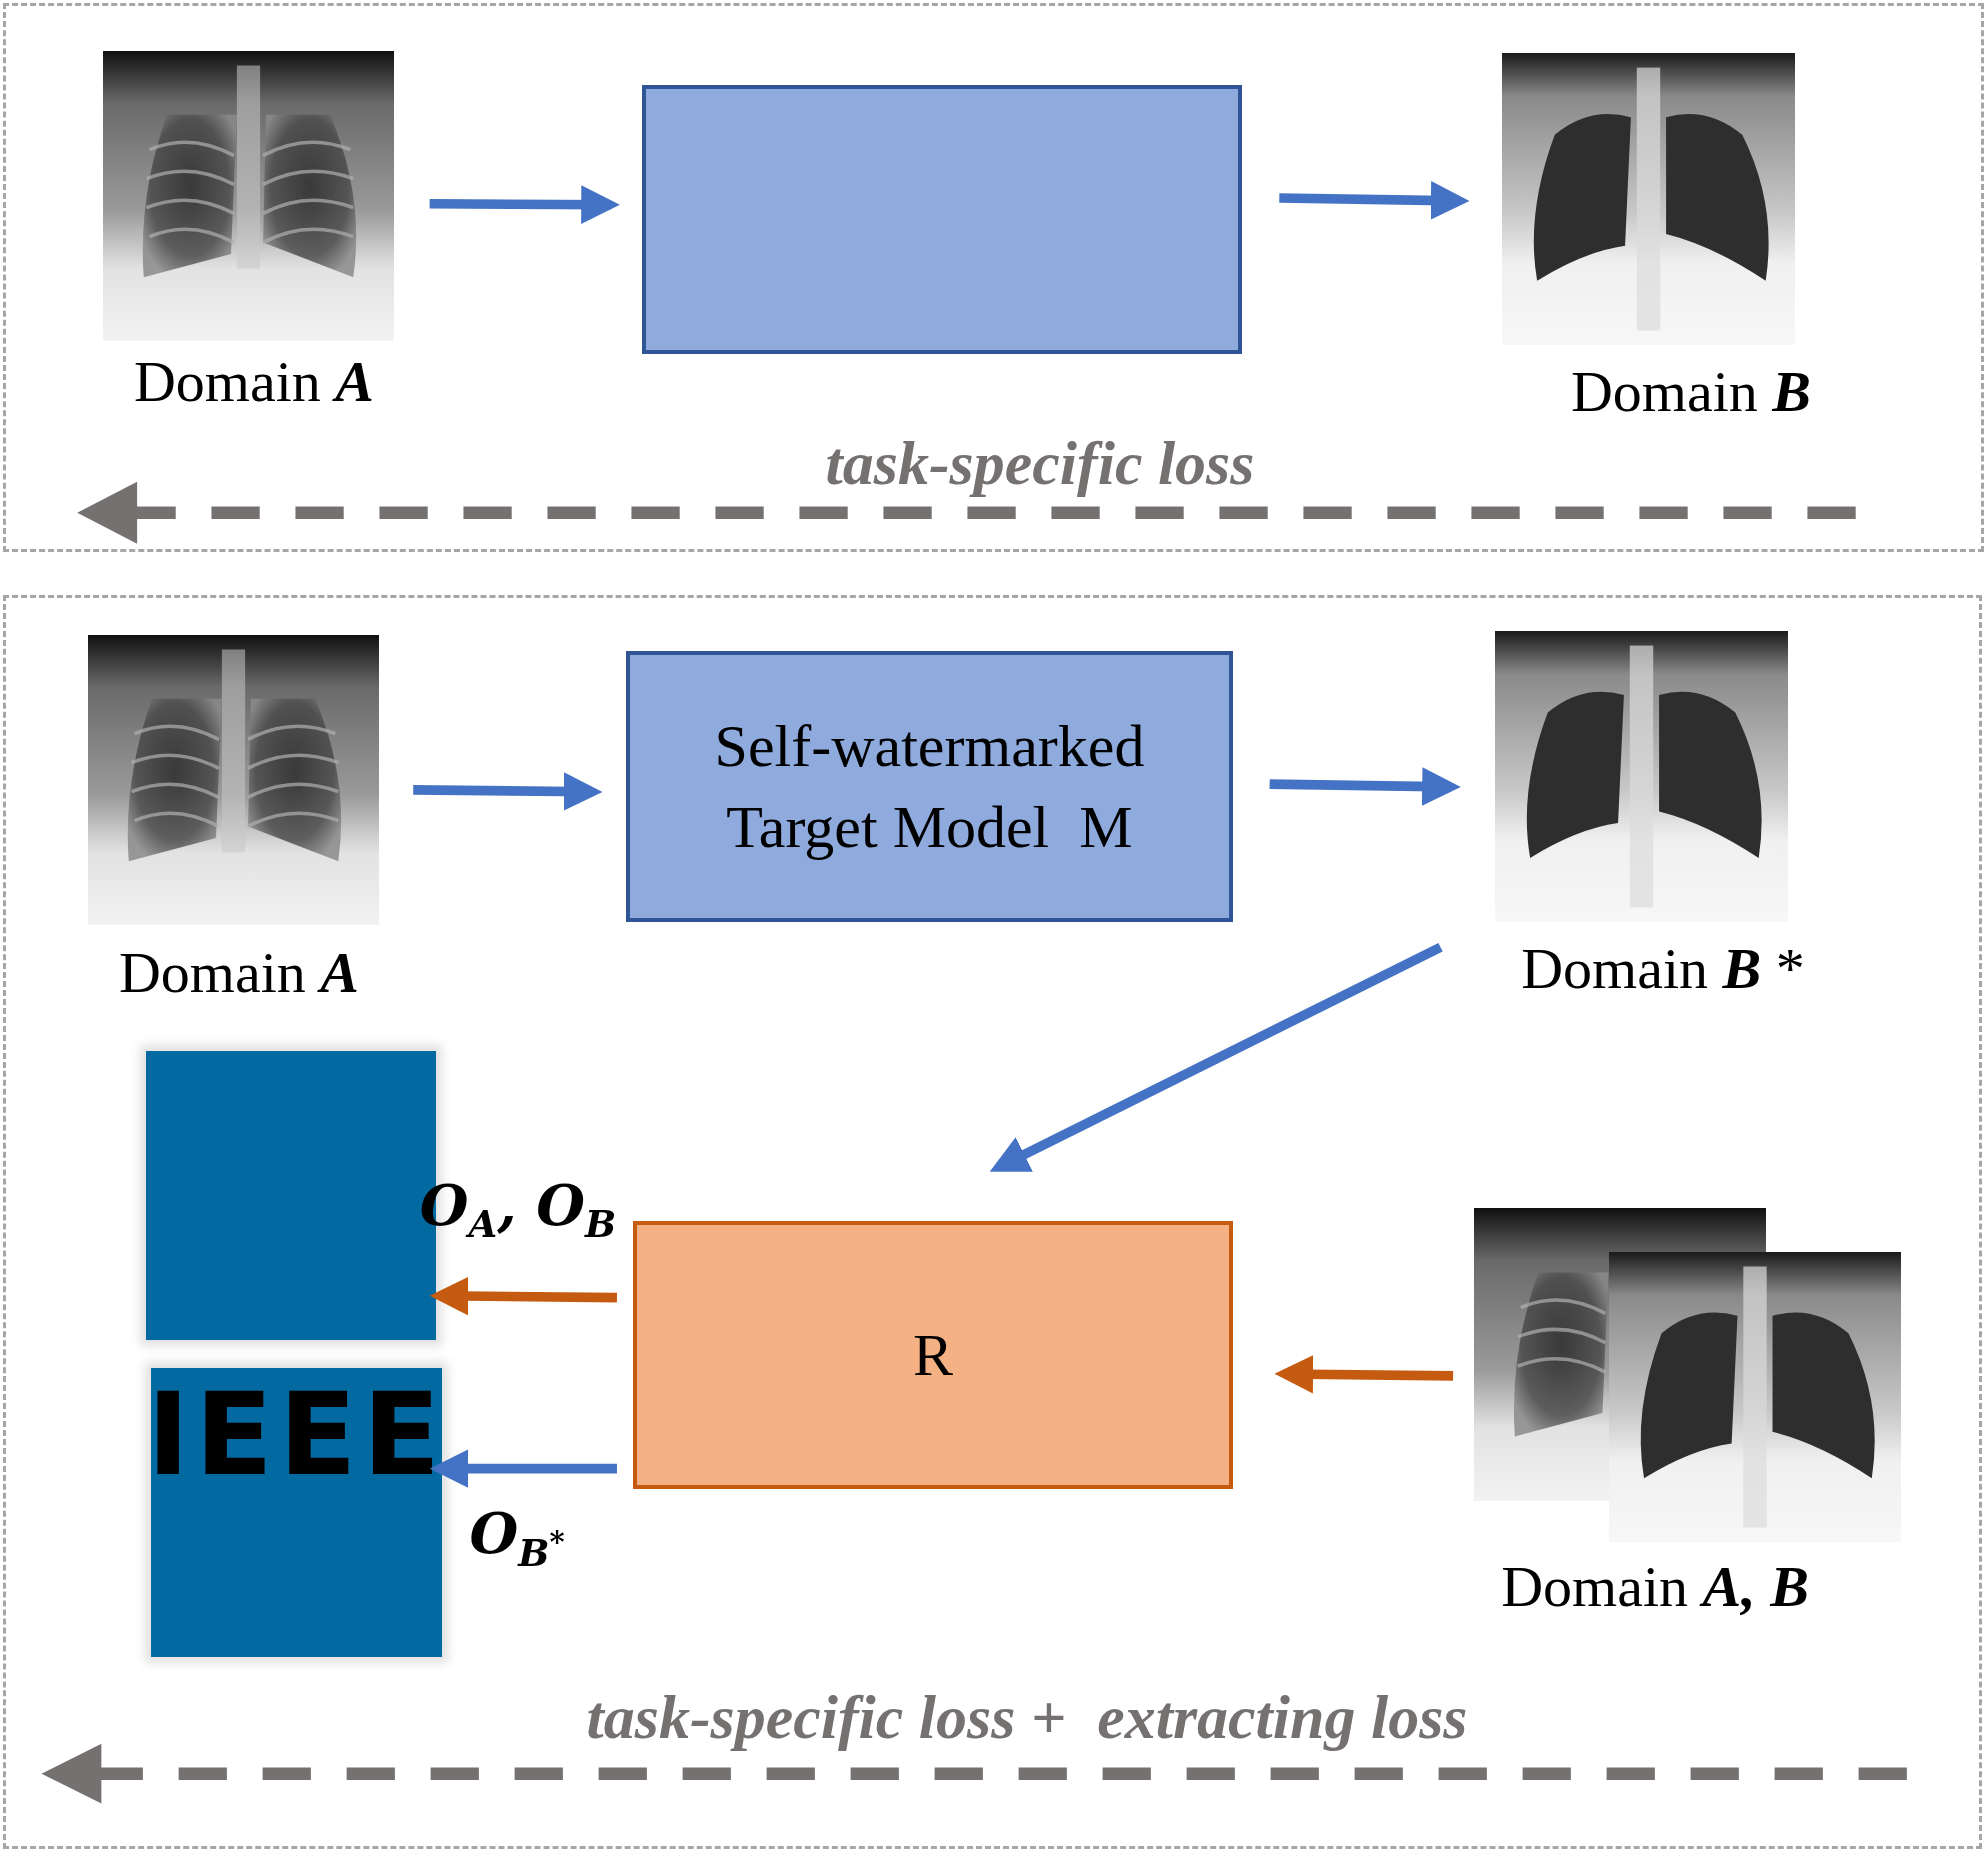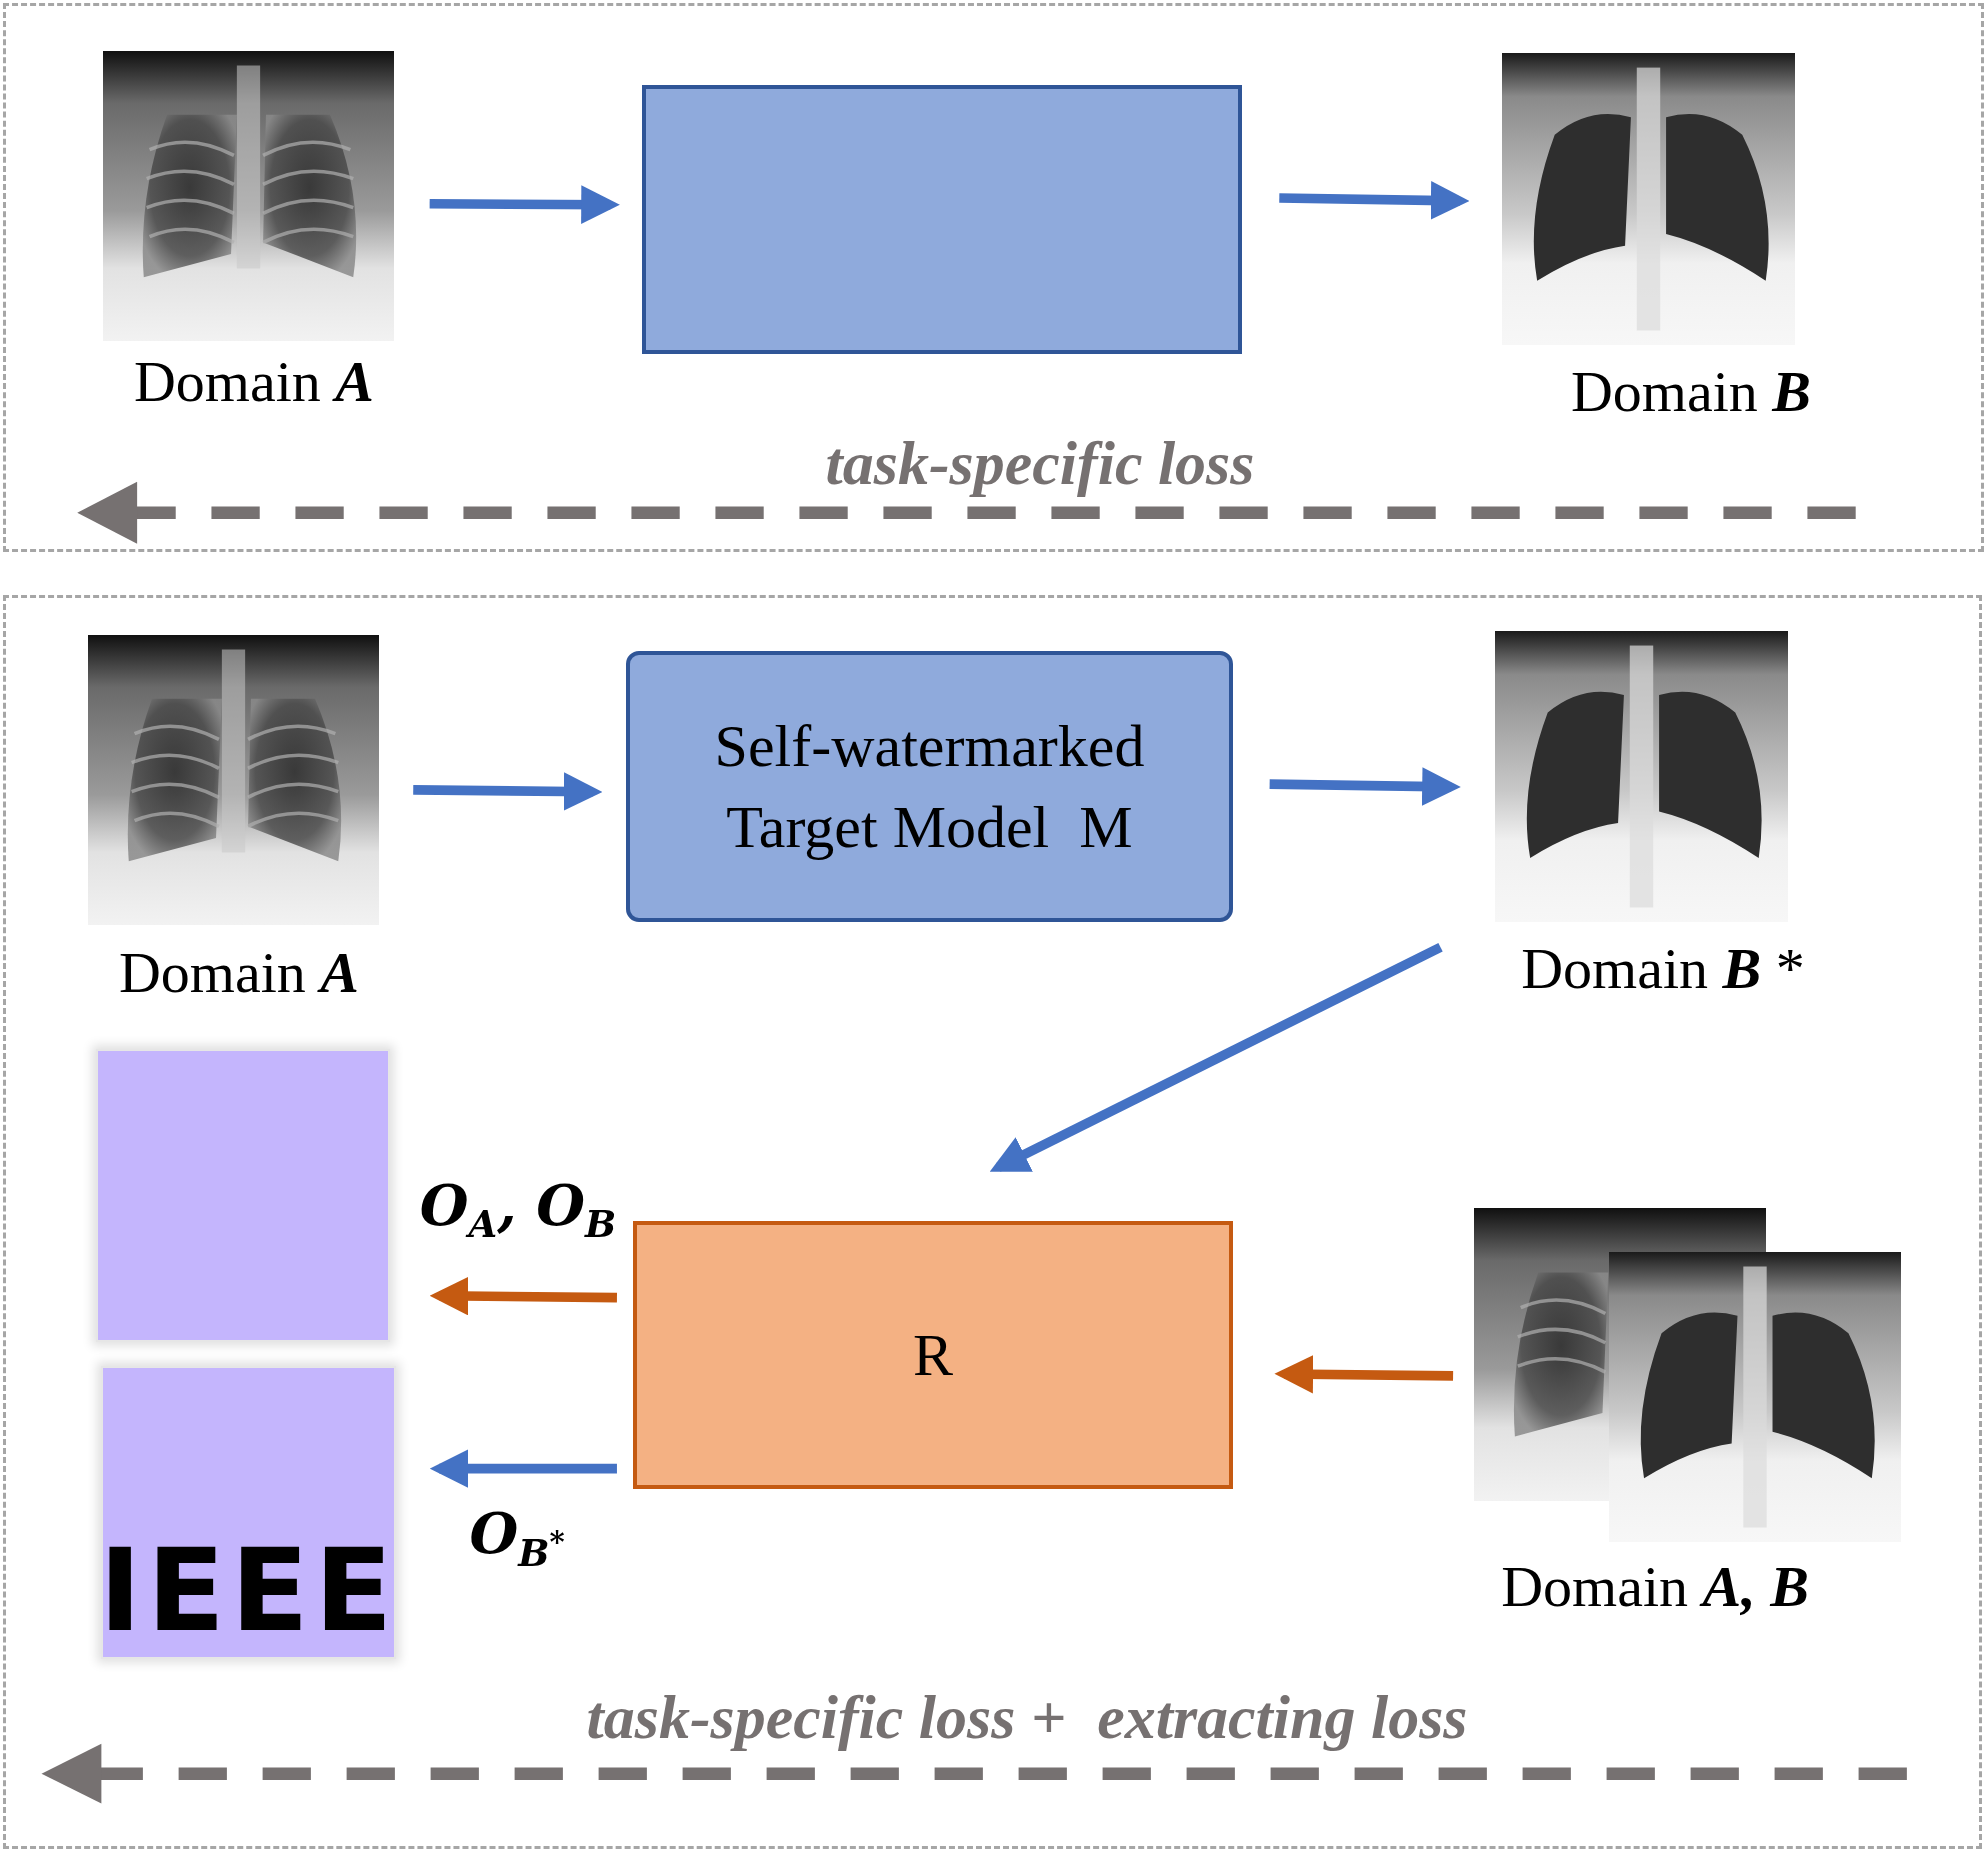--- a/index.html
+++ b/index.html
@@ -5,21 +5,21 @@
   html, body { margin:0; padding:0; background:#ffffff; }
   body { width:1987px; height:1851px; position:relative; overflow:hidden; font-family:"Liberation Serif","DejaVu Serif",serif; }
   .panel { position:absolute; box-sizing:border-box; border:3.9px dashed #A6A6A6; }
   .model-box { position:absolute; box-sizing:border-box; display:flex; flex-direction:column; align-items:center; justify-content:center; text-align:center; color:#000; font-size:60px; line-height:1.35; }
   .blue-box { background:#8FAADC; border:4.8px solid #2F5597; }
   .orange-box { background:#F4B183; border:4.8px solid #C55A11; }
   .label { position:absolute; font-size:58px; color:#000; white-space:nowrap; transform:translate(-50%,-50%); }
   .label b, .label i.bi { font-weight:bold; font-style:italic; }
   .loss-text { position:absolute; font-size:62px; font-weight:bold; font-style:italic; color:#767171; white-space:nowrap; transform:translate(-50%,-50%); }
   .xray { position:absolute; }
-  .out-card { position:absolute; box-sizing:border-box; background:#c4b5fd; border:2.9px solid #e6e6e6; box-shadow:0 0 9.7px 3.9px rgba(0,0,0,0.12); display:flex; align-items:flex-end; justify-content:center; }
+  .out-card { position:absolute; box-sizing:border-box; background:#0369a1; border:2.9px solid #e6e6e6; box-shadow:0 0 9.7px 3.9px rgba(0,0,0,0.12); display:flex; align-items:flex-start; justify-content:center;margin-left:48px; }
   .ieee { font-family:"DejaVu Sans","Liberation Sans",sans-serif; font-weight:bold; font-size:114px; letter-spacing:5.8px; color:#000; }
   .sym { position:absolute; font-family:"DejaVu Serif","Liberation Serif",serif; font-weight:bold; font-style:italic; font-size:56px; color:#000; white-space:nowrap; transform:translate(-50%,-50%); }
   .sym sub { font-size:37px; vertical-align:-0.35em; }
   .sym sup { font-size:29px; }
   svg.overlay { position:absolute; left:0; top:0; }
 </style>
 </head>
 <body>
 
 <div class="panel" style="left:2.9px;top:2.9px;width:1981px;height:549px;"></div>
@@ -110,21 +110,21 @@
 <svg class="xray" style="left:1609px;top:1252px;" width="292" height="290" viewBox="0 0 100 100" preserveAspectRatio="none">
   <rect width="100" height="100" fill="url(#bgXB)"></rect>
   <path d="M18 28 Q8 55 12 78 Q28 68 42 66 L44 22 Q30 18 18 28 Z" fill="#2e2e2e"></path>
   <path d="M56 22 L56 62 Q72 66 90 78 Q94 52 82 28 Q70 18 56 22 Z" fill="#2e2e2e"></path>
   <rect x="46" y="5" width="8" height="90" fill="#dcdcdc" opacity="0.7"></rect>
 </svg>
 
 <div class="model-box blue-box" style="left:642px;top:85px;width:600px;height:269px;">
 </div>
 
-<div class="model-box blue-box" style="left:626px;top:651px;width:607px;height:271px;border-radius:13px;">
+<div class="model-box blue-box" style="left:626px;top:651px;width:607px;height:271px;">
   <div>Self-watermarked</div>
   <div style="white-space:pre;text-align:center;">Target Model  M</div>
 </div>
 
 <div class="model-box orange-box" style="left:633px;top:1221px;width:600px;height:268px;">
   <div>R</div>
 </div>
 
 <div class="out-card" style="left:96px;top:1049px;width:294px;height:293px;"></div>
 <div class="out-card" style="left:101px;top:1366px;width:295px;height:293px;">

